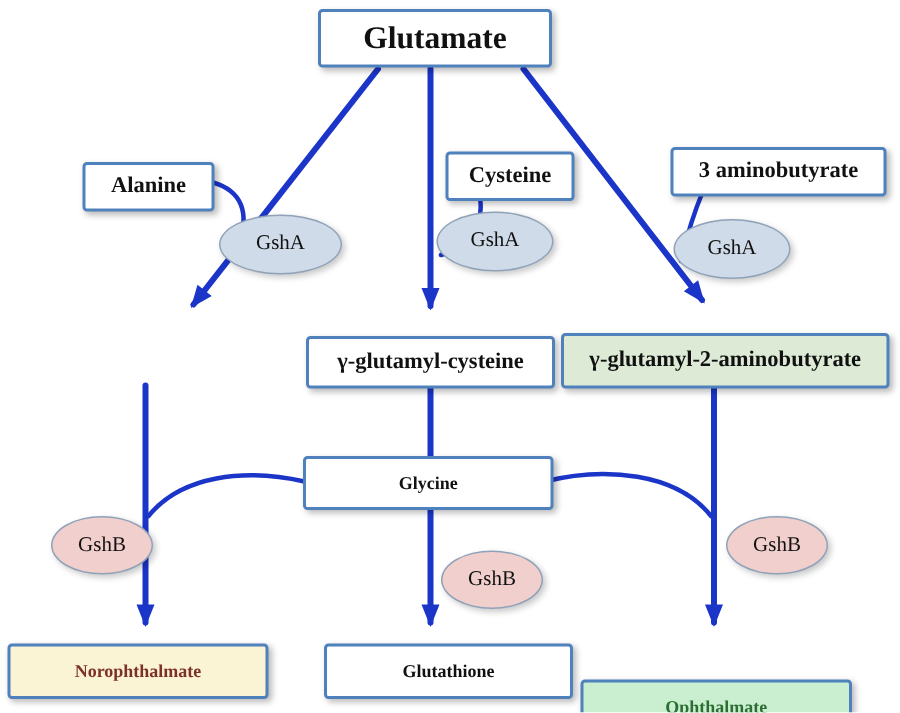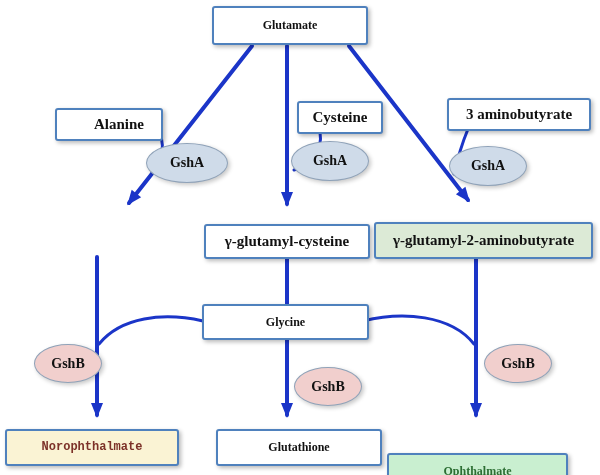--- a/index.html
+++ b/index.html
@@ -16,27 +16,27 @@
     border:2px solid var(--box-border,#4f81bd);border-radius:3px;
     background:#ffffff;font-weight:bold;font-size:15px;color:#111111;
     box-shadow:2px 2px 4px rgba(0,0,0,0.28);text-align:center;line-height:1.05;
   }
   .box-yellow{background:var(--yellow-fill,#faf3d4);}
   .box-green{background:var(--green-fill,#dcead6);}
   .box-green-bright{background:var(--green-bright-fill,#c9efd0);}
   .ellipse{
     position:absolute;display:flex;align-items:center;justify-content:center;
     border-radius:50%;border:1.5px solid var(--ellipse-border,#8fa2b8);
-    font-weight:bold;font-size:14px;color:#111111;
+    font-weight:normal;font-size:14px;color:#111111;
     box-shadow:2px 2px 4px rgba(0,0,0,0.22);
   }
   .enzyme-a{background:var(--enzyme-a-fill,#cfdbe9);}
   .enzyme-b{background:var(--enzyme-b-fill,#f1cfcd);}
   .big-label{font-size:12px;}
-  .text-noroph{color:var(--noroph-text,#7c3128);font-family:Liberation Mono, monospace;}
+  .text-noroph{color:var(--noroph-text,#7c3128);}
   .text-ophthal{color:var(--ophthal-text,#2c6e33);}
 </style>
 </head>
 <body>
 
 <div class="canvas">
 
   <svg class="arrow-layer" viewBox="0 0 600 475">
     <defs>
       <marker id="ah" markerUnits="userSpaceOnUse" markerWidth="18" markerHeight="16" refX="13" refY="8" orient="auto">
@@ -53,23 +53,23 @@
     <path class="connector" d="M468,129 C461,146 457,161 454,174"></path>
 
     <path class="arrow" d="M97,257 L97,415" marker-end="url(#ah)"></path>
     <path class="arrow" d="M287,257 L287,415" marker-end="url(#ah)"></path>
     <path class="arrow" d="M476,257 L476,415" marker-end="url(#ah)"></path>
 
     <path class="connector" d="M203,321 C163,312 121,317 99,344"></path>
     <path class="connector" d="M363,321 C403,311 451,315 474,344"></path>
   </svg>
 
-  <div class="node" style="left:212px;top:6px;width:152px;height:35px;font-size:12px;">Glutamate</div>
+  <div class="node" style="left:212px;top:6px;width:152px;height:35px;font-size:21px;">Glutamate</div>
 
-  <div class="node" style="left:55px;top:108px;width:84px;height:29px;padding-left:20px;">Alanine</div>
+  <div class="node" style="left:55px;top:108px;width:84px;height:29px;">Alanine</div>
   <div class="node" style="left:297px;top:101px;width:82px;height:29px;">Cysteine</div>
   <div class="node" style="left:447px;top:98px;width:140px;height:29px;">3 aminobutyrate</div>
 
   <div class="ellipse enzyme-a" style="left:146px;top:143px;width:80px;height:38px;">GshA</div>
   <div class="ellipse enzyme-a" style="left:291px;top:141px;width:76px;height:38px;">GshA</div>
   <div class="ellipse enzyme-a" style="left:449px;top:146px;width:76px;height:38px;">GshA</div>
 
   <div class="node" style="left:204px;top:224px;width:162px;height:31px;">γ-glutamyl-cysteine</div>
   <div class="node box-green" style="left:374px;top:222px;width:215px;height:33px;">γ-glutamyl-2-aminobutyrate</div>
 

